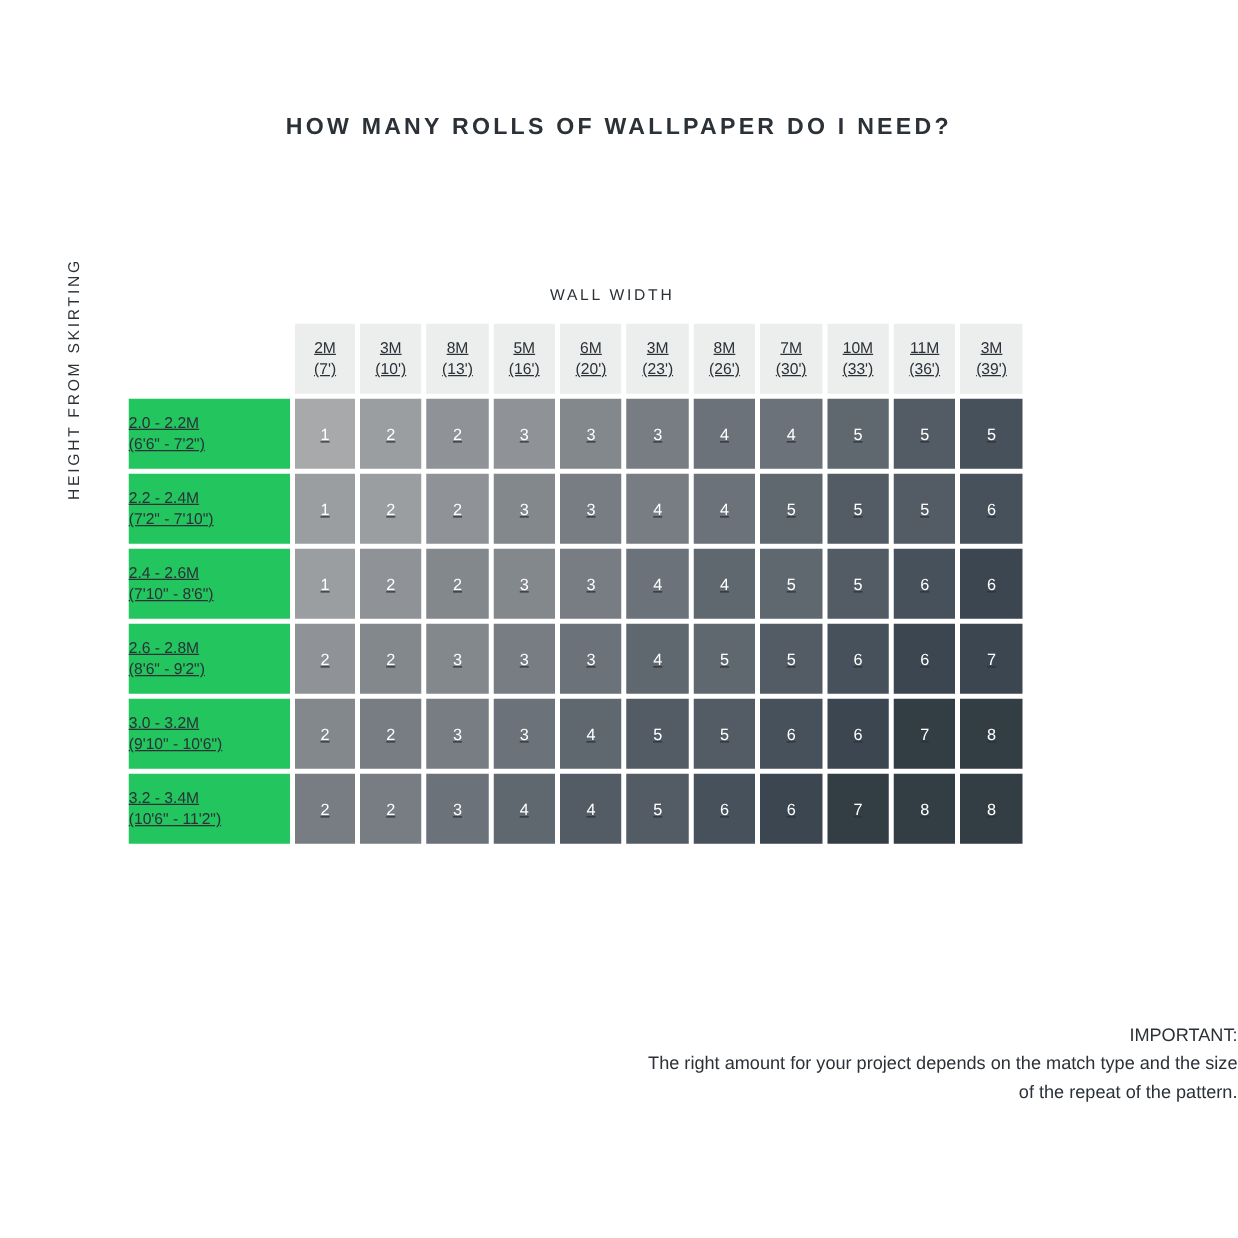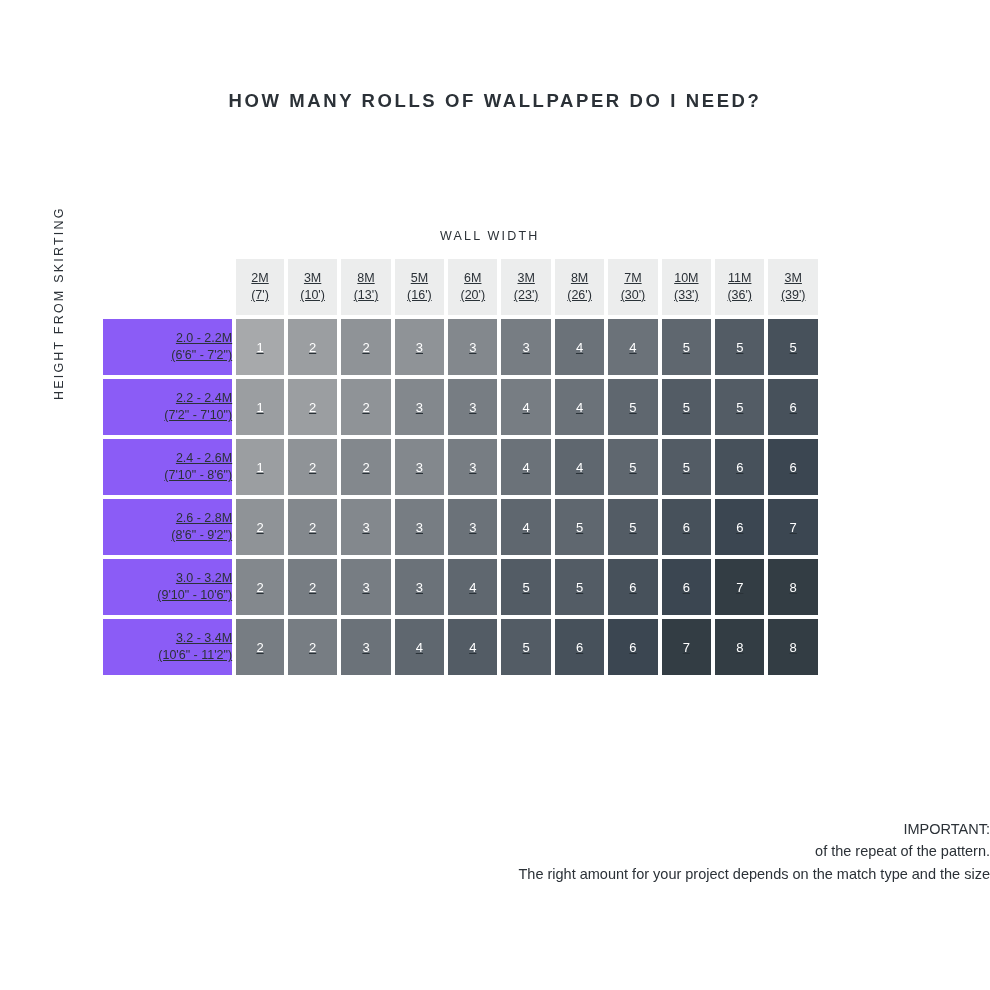--- a/index.html
+++ b/index.html
@@ -83,22 +83,22 @@
     color: #2b3137;
     line-height: 1.35;
   }
   .colhead .l2 {
     display: block;
     font-size: 12.5px;
   }
   .rowhead {
     width: 159px;
     height: 56px;
-    background: #8b5cf6;
-    text-align: right;
+    background: #22c55e;
+    text-align: left;
     vertical-align: middle;
     font-weight: normal;
     font-size: 12.5px;
     color: #2b3137;
     line-height: 1.4;
   }
   .rowhead .l2 {
     display: block;
   }
   .cell {
@@ -235,17 +235,17 @@
             <td class="cell" style="background: rgb(51, 61, 68);">7</td>
             <td class="cell" style="background: rgb(51, 61, 68);">8</td>
             <td class="cell" style="background: rgb(51, 61, 68);">8</td>
           </tr>
         </tbody>
     </table>
   </div>
 
   <div class="footer">
     <span class="imp">IMPORTANT:</span>
+    <span class="imp">The right amount for your project depends on the match type and the size</span>
     <span class="imp">of the repeat of the pattern.</span>
-    <span class="imp">The right amount for your project depends on the match type and the size</span>
   </div>
 
 </div>
 
 </body></html>

